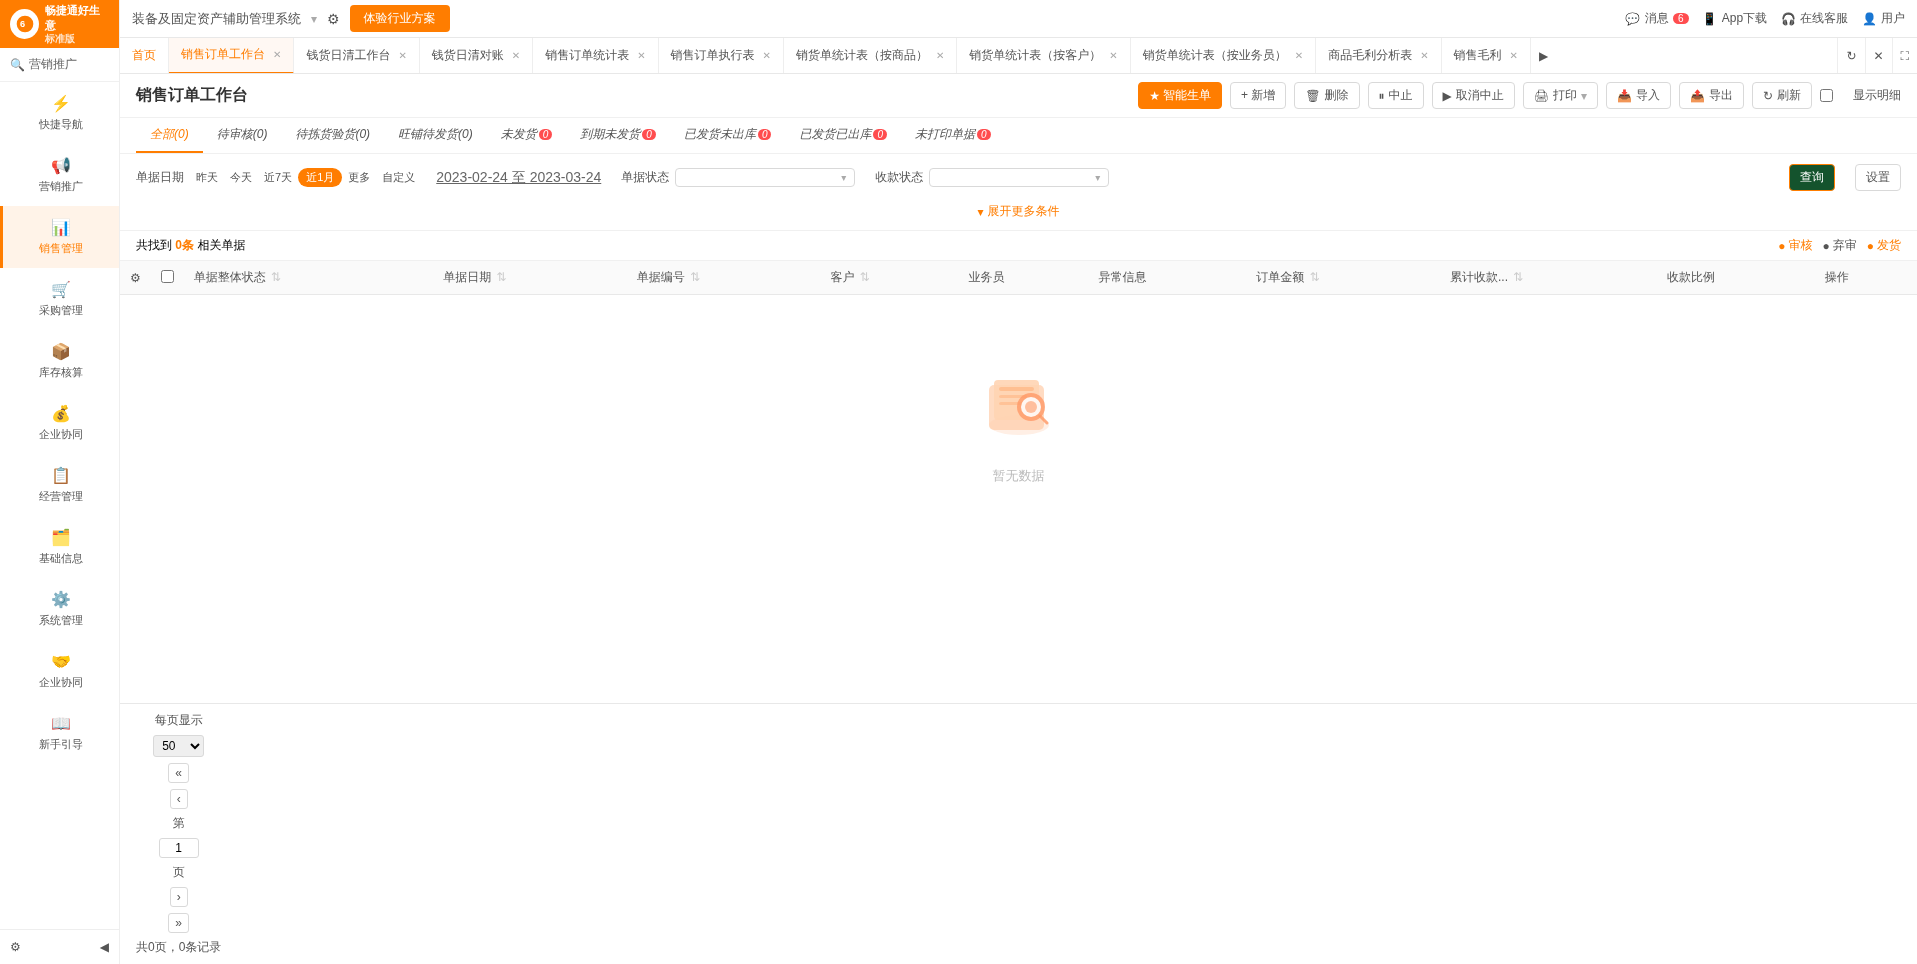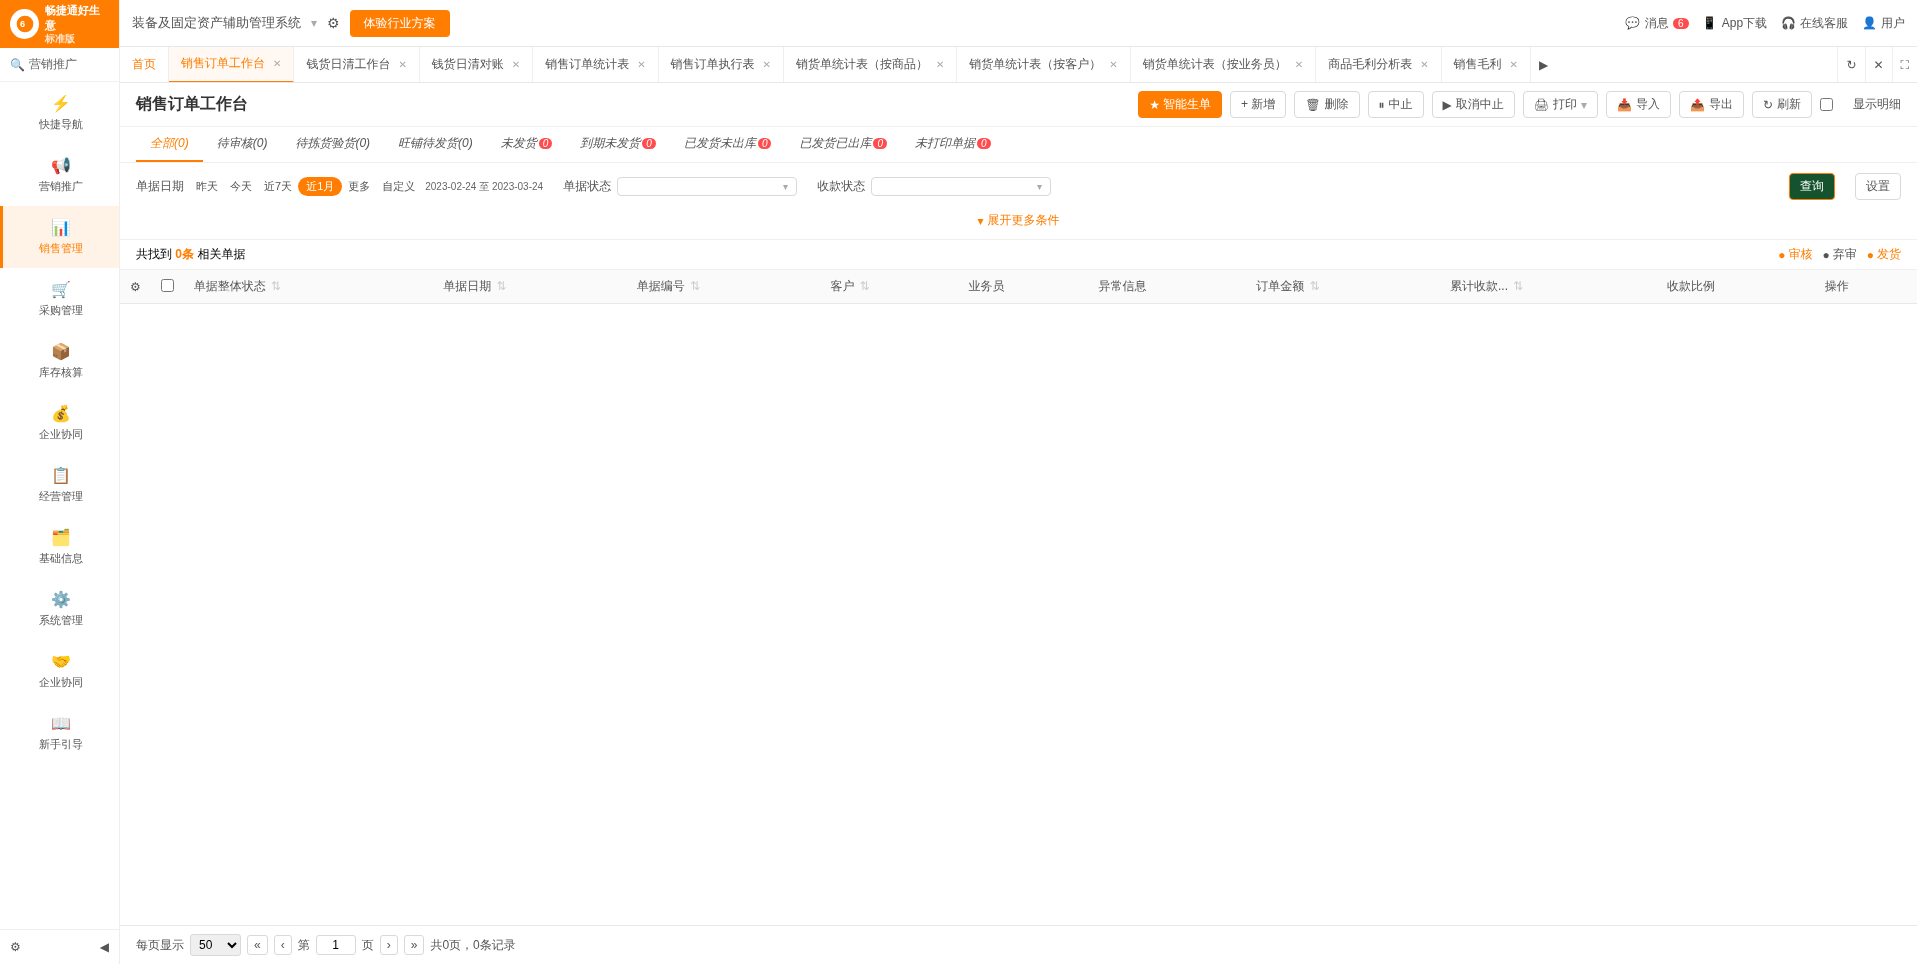--- a/index.html
+++ b/index.html
@@ -14,21 +14,21 @@
     .sidebar-search { padding: 8px 10px; border-bottom: 1px solid #f0f0f0; display: flex; align-items: center; gap: 4px; color: #666; font-size: 12px; cursor: pointer; }
     .sidebar-nav-item { padding: 12px 10px; display: flex; flex-direction: column; align-items: center; gap: 4px; cursor: pointer; color: #555; font-size: 11px; border-left: 3px solid transparent; }
     .sidebar-nav-item.active { background: #fff3e8; color: #ff7d00; border-left: 3px solid #ff7d00; }
     .sidebar-nav-item .nav-icon { font-size: 16px; }
     .sidebar-bottom { margin-top: auto; padding: 10px; display: flex; justify-content: space-between; border-top: 1px solid #eee; }
 
     
     .main { flex: 1; display: flex; flex-direction: column; overflow: hidden; }
 
     
-    .topbar { height: 47px; background: #fff; border-bottom: 1px solid #e8e8e8; display: flex; align-items: center; padding: 0 12px; gap: 10px; flex-shrink: 0; }
+    .topbar { height: 38px; background: #fff; border-bottom: 1px solid #e8e8e8; display: flex; align-items: center; padding: 0 12px; gap: 10px; flex-shrink: 0; }
     .topbar-btn { background: #ff7d00; color: #fff; border: none; border-radius: 4px; padding: 5px 14px; font-size: 12px; cursor: pointer; }
     .topbar-actions { display: flex; align-items: center; gap: 14px; color: #555; font-size: 12px; }
     .topbar-action-item { display: flex; align-items: center; gap: 4px; cursor: pointer; }
     .badge { background: #ff4d4f; color: #fff; border-radius: 10px; padding: 0 5px; font-size: 10px; min-width: 16px; text-align: center; }
 
     
     .tabbar { background: #fff; border-bottom: 1px solid #e8e8e8; display: flex; align-items: center; overflow: hidden; flex-shrink: 0; height: 36px; }
     .tab { padding: 0 12px; height: 36px; display: flex; align-items: center; gap: 6px; font-size: 12px; cursor: pointer; white-space: nowrap; border-right: 1px solid #eee; color: #555; position: relative; }
     .tab.active { background: #fff8f3; color: #ff7d00; border-bottom: 2px solid #ff7d00; }
     .tab-home { color: #ff7d00; font-weight: normal; }
@@ -55,21 +55,21 @@
     .filter-tab .count-badge { background: #ff4d4f; color: #fff; border-radius: 10px; padding: 0 4px; font-size: 10px; margin-left: 2px; }
 
     
     .search-area { padding: 10px 16px; border-bottom: 1px solid #f0f0f0; }
     .search-row { display: flex; align-items: center; gap: 20px; flex-wrap: wrap; }
     .search-field { display: flex; align-items: center; gap: 6px; }
     .search-label { color: #555; font-size: 12px; white-space: nowrap; }
     .search-date-range { display: flex; align-items: center; font-size: 12px; }
     .date-btn { padding: 2px 6px; border-radius: 3px; cursor: pointer; color: #555; font-size: 11px; }
     .date-btn.active { background: #ff7d00; color: #fff; border-radius: 10px; padding: 2px 8px; }
-    .date-range-text { color: #666; font-size: 10px; margin-left: 4px; }
+    .date-range-text { color: #666; font-size: 14px; margin-left: 15px; text-decoration: underline; }
     .search-select { display: flex; align-items: center; border: 1px solid #d9d9d9; border-radius: 4px; padding: 3px 8px; min-width: 180px; cursor: pointer; background: #fff; }
     .search-select-text { flex: 1; font-size: 12px; color: #bbb; }
     .search-select-arrow { color: #aaa; font-size: 10px; }
     .expand-btn { display: flex; align-items: center; gap: 4px; color: #ff7d00; cursor: pointer; font-size: 12px; margin: 0 auto; margin-top: 6px; }
 
     
     .result-info { padding: 6px 16px; display: flex; align-items: center; justify-content: space-between; border-bottom: 1px solid #f0f0f0; }
     .result-actions { display: flex; gap: 10px; }
     .result-action-btn { font-size: 12px; color: #555; cursor: pointer; display: flex; align-items: center; gap: 3px; }
     .result-action-btn.orange { color: #ff7d00; }
@@ -82,21 +82,21 @@
     .table-check-col { width: 30px; text-align: center; }
     .table-scroll { overflow-x: auto; flex: 1; }
 
     
     .empty-state { display: flex; flex-direction: column; align-items: center; justify-content: center; padding: 60px 0; flex: 1; }
     .empty-icon { width: 100px; height: 100px; margin-bottom: 12px; }
     .empty-text { color: #bbb; font-size: 13px; }
 
     
     .page-footer { padding: 8px 16px; border-top: 1px solid #e8e8e8; display: flex; align-items: center; justify-content: space-between; background: #fff; flex-shrink: 0; }
-    .pagination { display: flex; align-items: center; gap: 6px; font-size: 12px; color: #555; }
+    .pagination { display: flex; align-items: center; gap: 6px; font-size: 12px; color: #555; flex-direction: column; }
     .page-size-select { border: 1px solid #d9d9d9; border-radius: 3px; padding: 2px 4px; font-size: 12px; }
     .page-btn { padding: 2px 6px; border: 1px solid #d9d9d9; border-radius: 3px; cursor: pointer; color: #555; background: #fff; font-size: 12px; }
     .page-input { width: 40px; border: 1px solid #d9d9d9; border-radius: 3px; padding: 2px 4px; text-align: center; font-size: 12px; }
     .footer-total { color: #555; font-size: 12px; }
   </style>
 </head>
 <body>
 
 <div class="sidebar">
   <div class="sidebar-logo">
@@ -426,20 +426,37 @@
               </th>
               <th>
                 <span>操作</span>
               </th>
             </tr>
           </thead>
           <tbody id="table-body">
           </tbody>
         </table>
 
+        <div class="empty-state">
+          <div class="empty-icon">
+            <svg width="100" height="100" viewBox="0 0 100 100">
+              <ellipse cx="50" cy="70" rx="30" ry="10" fill="#ffe0cc" opacity="0.5"></ellipse>
+              <rect x="20" y="30" width="55" height="45" rx="5" fill="#ffcca8" opacity="0.7"></rect>
+              <rect x="25" y="25" width="45" height="40" rx="4" fill="#ffd4b3" opacity="0.9"></rect>
+              <rect x="30" y="32" width="35" height="4" rx="2" fill="#ffb07a" opacity="0.6"></rect>
+              <rect x="30" y="40" width="28" height="3" rx="2" fill="#ffb07a" opacity="0.5"></rect>
+              <rect x="30" y="47" width="32" height="3" rx="2" fill="#ffb07a" opacity="0.5"></rect>
+              <circle cx="62" cy="52" r="14" fill="#ff9966" opacity="0.8"></circle>
+              <circle cx="62" cy="52" r="10" fill="#fff" opacity="0.9"></circle>
+              <circle cx="62" cy="52" r="6" fill="#ff9966" opacity="0.6"></circle>
+              <line x1="71" y1="61" x2="78" y2="68" stroke="#ff9966" stroke-width="3" stroke-linecap="round" opacity="0.8"></line>
+            </svg>
+          </div>
+          <div class="empty-text">暂无数据</div>
+        </div>
       </div>
 
       <div class="page-footer">
         <div class="pagination">
           <span>每页显示</span>
           <select class="page-size-select">
             <option>50</option>
             <option>10</option>
             <option>20</option>
             <option>100</option>

